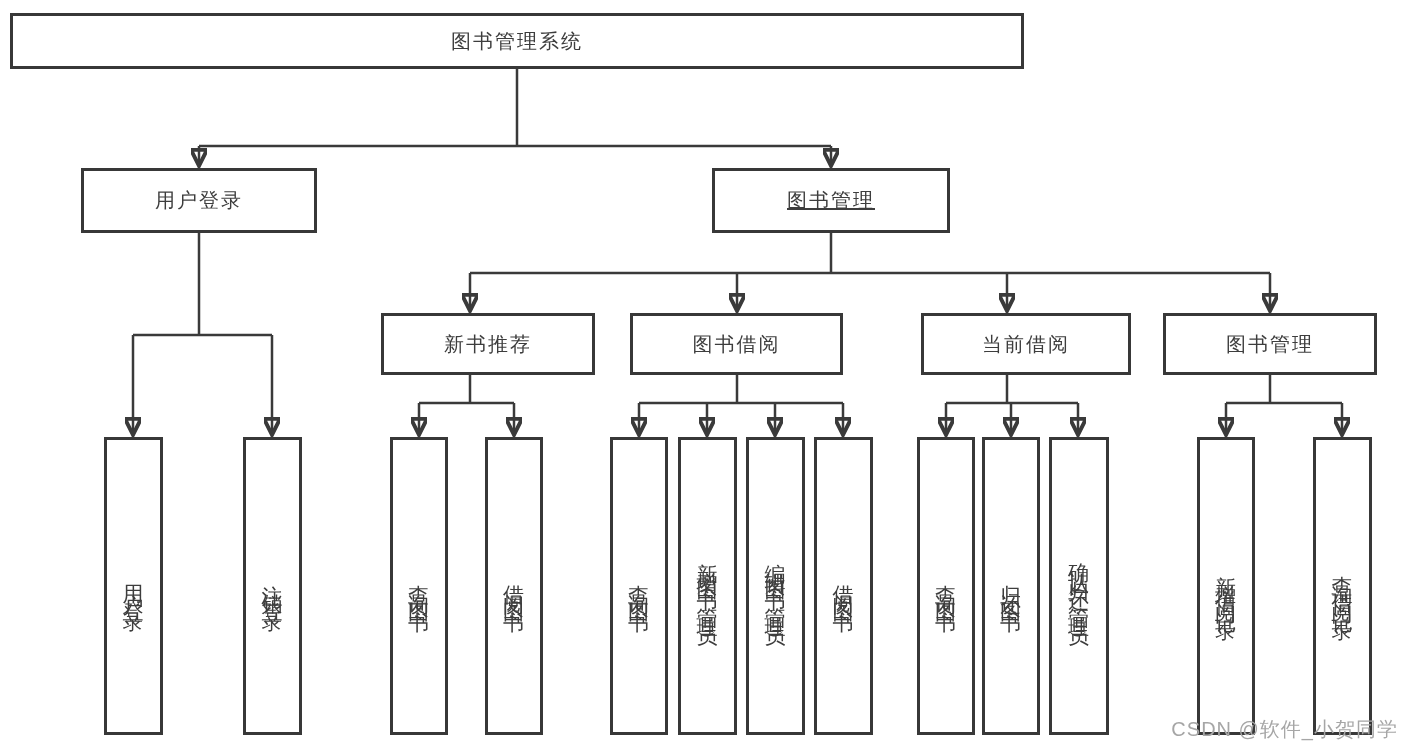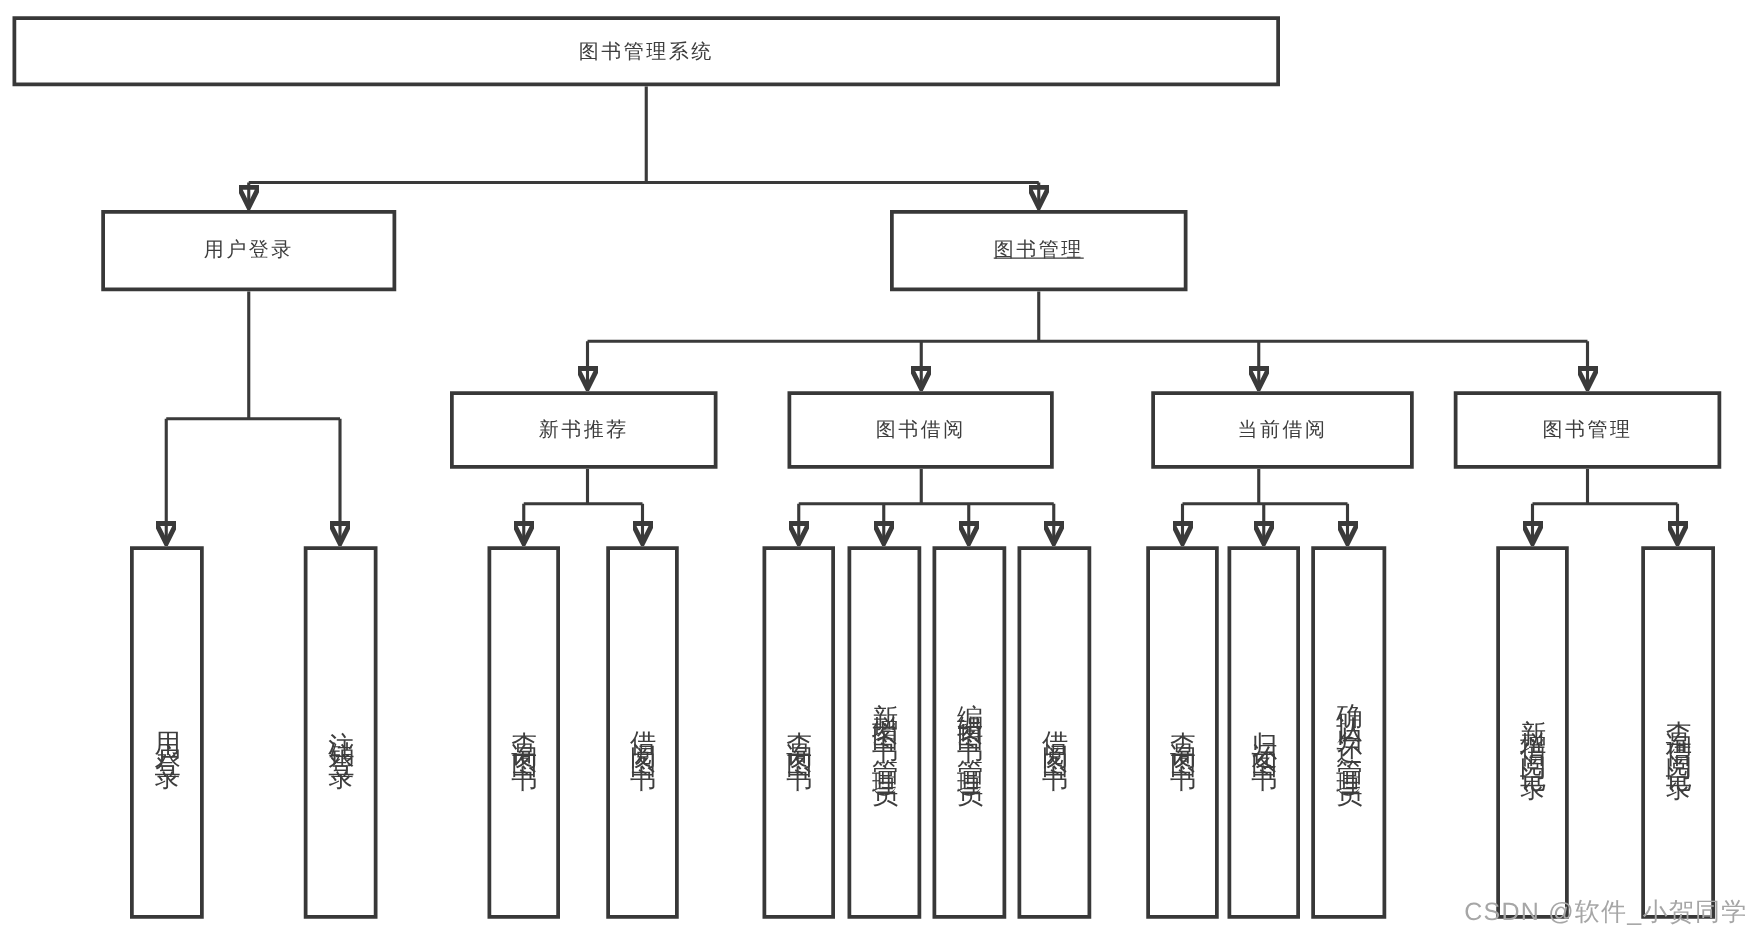--- a/index.html
+++ b/index.html
@@ -25,21 +25,21 @@
     position: absolute;
     box-sizing: border-box;
     border: 3px solid #383838;
     background: #ffffff;
     display: flex;
     align-items: center;
     justify-content: center;
     color: #3d3d3d;
   }
   .h-label {
-    font-size: 16px;
+    font-size: 20px;
     letter-spacing: 2px;
     white-space: nowrap;
   }
   .leaf .v-label {
     writing-mode: vertical-rl;
     text-orientation: mixed;
     font-size: 21px;
     line-height: 1;
     letter-spacing: 9px;
     white-space: nowrap;
@@ -108,21 +108,21 @@
     <span class="h-label">图书管理系统</span>
   </div>
 
   <div class="box" style="left:81px; top:168px; width:236px; height:65px;">
     <span class="h-label">用户登录</span>
   </div>
   <div class="box" style="left:712px; top:168px; width:238px; height:65px;text-decoration:underline;">
     <span class="h-label">图书管理</span>
   </div>
 
-  <div class="box" style="left:360px; top:313px; width:214px; height:62px;">
+  <div class="box" style="left:381px; top:313px; width:214px; height:62px;">
     <span class="h-label">新书推荐</span>
   </div>
   <div class="box" style="left:630px; top:313px; width:213px; height:62px;">
     <span class="h-label">图书借阅</span>
   </div>
   <div class="box" style="left:902px; top:313px; width:210px; height:62px;margin-left:19px;">
     <span class="h-label">当前借阅</span>
   </div>
   <div class="box" style="left:1163px; top:313px; width:214px; height:62px;">
     <span class="h-label">图书管理</span>

